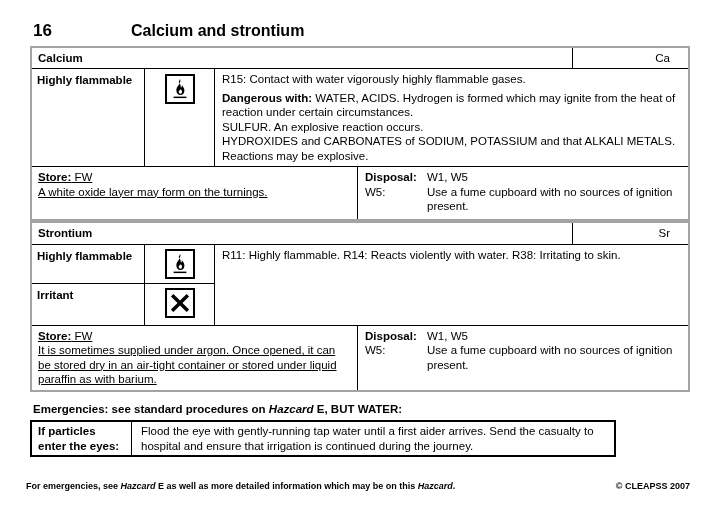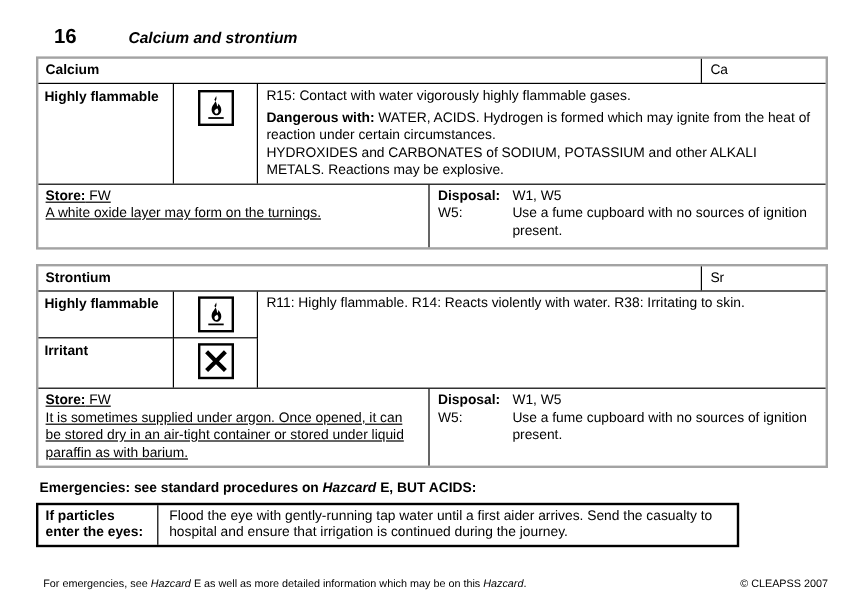--- a/index.html
+++ b/index.html
@@ -8,30 +8,30 @@
     position: relative;
     width: 716px; height: 505px;
     background: #ffffff;
     color: #000000;
     font-family: "Liberation Sans", sans-serif;
     font-size: 11.5px;
     line-height: 14.5px;
     padding: 24px 26px 0 30px;
     overflow: hidden;
   }
-  .title-row { display: flex; align-items: baseline; margin: 0 0 7px 15px; }
+  .title-row { display: flex; align-items: baseline; margin: 0 0 7px 3px; gap: 36px; }
   .title-num { font-size: 17px; font-weight: bold; width: 62px; }
-  .title-text { font-size: 13px; font-weight: bold; font-style: italic; }
+  .title-text { font-size: 16px; font-weight: bold; }
 
   .card { border: 2px solid #a3a3a3; width: 660px; background: #fff; }
-  .card + .card { margin-top: 12px; }
+  .card + .card { margin-top: 0; }
 
   .card-header { display: flex; border-bottom: 1px solid #000; }
   .card-header .hname { flex: 1; padding: 3px 6px; font-weight: bold; }
-  .card-header .hsym  { width: 104px; border-left: 1px solid #000; text-align: left; padding: 3px 7px; }
+  .card-header .hsym  { width: 116px; border-left: 1px solid #000; text-align: right; padding: 3px 18px; }
 
   .hazard-body { display: flex; }
   .col-label { width: 112px; padding: 4px 5px; font-weight: bold; }
   .col-icon  { width: 71px; border-left: 1px solid #000; border-right: 1px solid #000;
                display: flex; justify-content: center; align-items: flex-start; padding-top: 5px; }
   .col-text  { flex: 1; padding: 3px 7px; }
   .col-text p { margin: 0; }
   .col-text p.sp-below { margin-bottom: 4px; }
   .col-text p.sp-above { margin-top: 4px; }
 
@@ -59,23 +59,23 @@
   .kv .code { font-weight: normal; }
   .store-cell .note, .disposal-cell .note { font-weight: normal; }
   .min58 { min-height: 53px; }
   .min62 { min-height: 60px; }
 
   .em-heading { font-weight: bold; margin: 10px 0 4px 3px; }
   .em-table { border: 2px solid #000; width: 586px; display: flex; }
   .em-label { width: 100px; border-right: 1px solid #000; padding: 2px 6px; font-weight: bold; }
   .em-text  { flex: 1; padding: 2px 9px; }
 
-  .footer { position: absolute; left: 36px; right: 26px; bottom: 13px;
+  .footer { position: absolute; left: 26px; right: 26px; bottom: 13px;
             display: flex; justify-content: space-between;
-            font-size: 9px; font-weight: normal; line-height: 11px; }
+            font-size: 9px; font-weight: bold; line-height: 11px; }
   i { font-style: italic; }
 </style>
 </head>
 <body>
 
 <div class="page">
 
   <div class="title-row">
     <span class="title-num">16</span>
     <span class="title-text">Calcium and strontium</span>
@@ -92,21 +92,22 @@
         <span class="picto">
           <svg width="22" height="22" viewBox="0 0 24 24" aria-hidden="true">
             <path fill="#000" fill-rule="evenodd" d="M12.2 1.2c.9 2.9-.5 4.7-1.7 6.4C9.3 9.3 8 10.9 8 13.3c0 3 2 5.3 4.4 5.3 2.5 0 4.4-2 4.4-4.8 0-2.3-1.1-4.2-2.8-5.8.2 1.2-.2 2.1-1 2.7-.1-2.4-.7-4.6-2.5-6.3zM10.6 14.8c0 1.4.8 2.4 1.8 2.4s1.8-1 1.8-2.3c0-1-.5-1.9-1.2-2.7-.6.9-2.4 1.3-2.4 2.6z"></path>
             <rect x="5" y="20.3" width="14" height="1.6" fill="#000"></rect>
           </svg>
         </span>
       </div>
       <div class="col-text">
         <p class="sp-below">R15: Contact with water vigorously highly flammable gases.</p>
         <p><b>Dangerous with:</b><span> WATER, ACIDS. Hydrogen is formed which may ignite from the heat of reaction under certain circumstances.</span></p>
-        <p>HYDROXIDES and CARBONATES of SODIUM, POTASSIUM and other ALKALI METALS. Reactions may be explosive.</p>
+        <p>SULFUR. An explosive reaction occurs.</p>
+        <p>HYDROXIDES and CARBONATES of SODIUM, POTASSIUM and that ALKALI METALS. Reactions may be explosive.</p>
       </div>
     </div>
     <div class="store-row min58">
       <div class="store-cell">
         <div><b>Store:</b><span> FW</span></div>
         <div class="note">A white oxide layer may form on the turnings.</div>
       </div>
       <div class="disposal-cell">
         <div class="kv">
           <span class="k">Disposal:</span>
@@ -152,21 +153,21 @@
         <div class="kv">
           <span class="k">Disposal:</span>
           <span>W1, W5</span>
           <span class="code">W5:</span>
           <span class="note">Use a fume cupboard with no sources of ignition present.</span>
         </div>
       </div>
     </div>
   </div>
 
-  <div class="em-heading"><span>Emergencies: see standard procedures on </span><i>Hazcard</i><span> E, BUT ACIDS:</span></div>
+  <div class="em-heading"><span>Emergencies: see standard procedures on </span><i>Hazcard</i><span> E, BUT WATER:</span></div>
 
   <div class="em-table">
     <div class="em-label">If particles enter the eyes:</div>
     <div class="em-text">Flood the eye with gently-running tap water until a first aider arrives. Send the casualty to hospital and ensure that irrigation is continued during the journey.</div>
   </div>
 
   <div class="footer">
     <span><span>For emergencies, see </span><i>Hazcard</i><span> E as well as more detailed information which may be on this </span><i>Hazcard</i><span>.</span></span>
     <span>© CLEAPSS 2007</span>
   </div>

